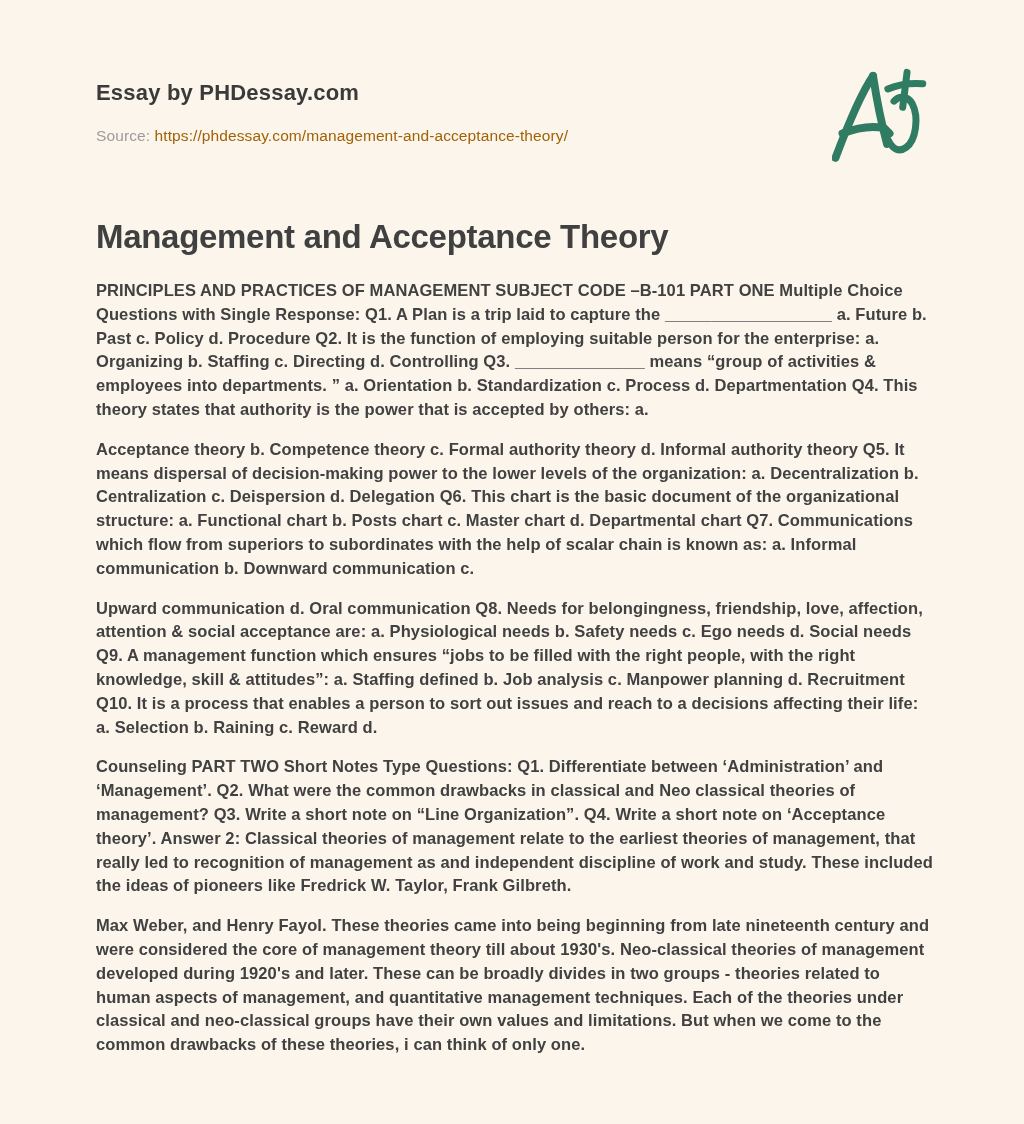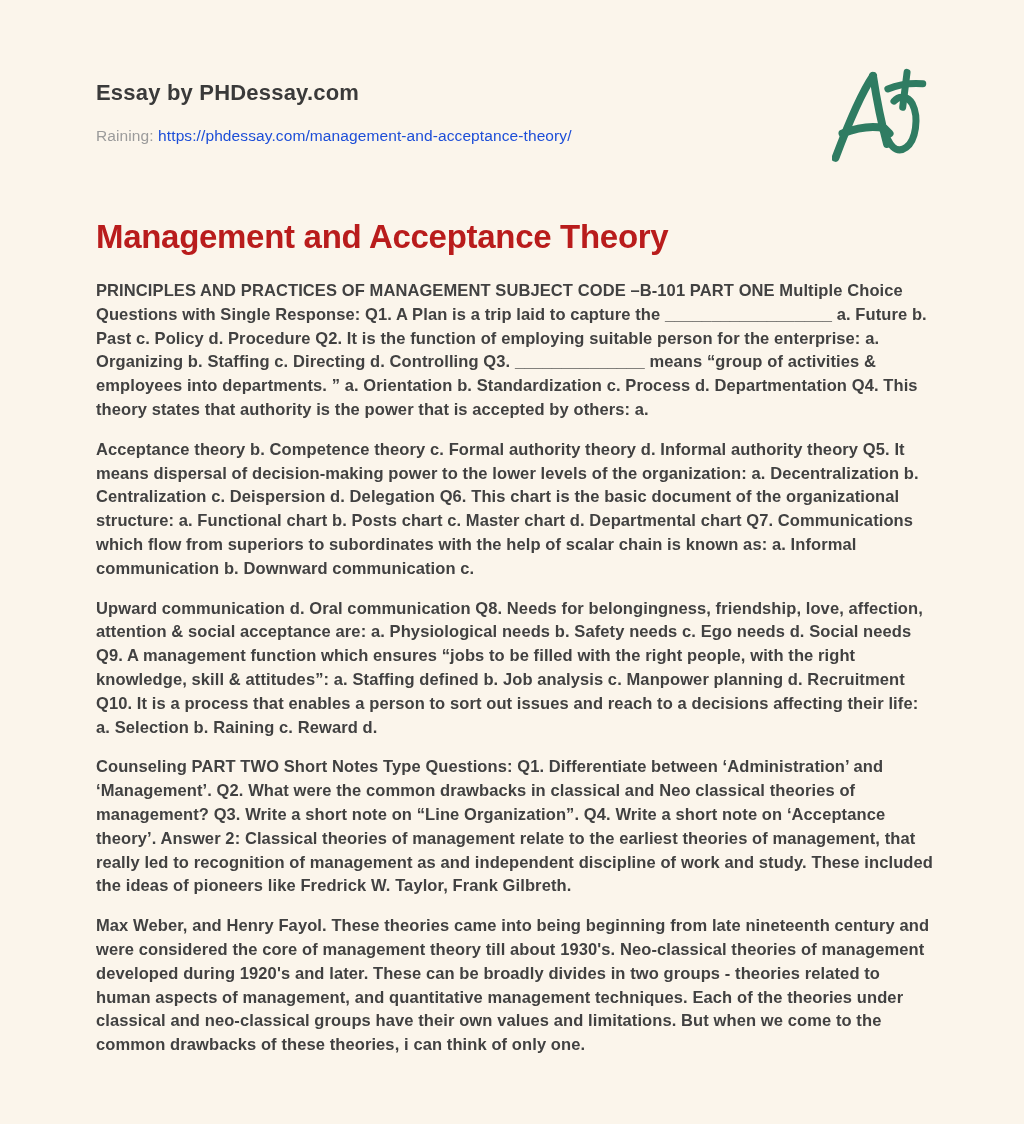--- a/index.html
+++ b/index.html
@@ -31,36 +31,36 @@
     color: #3a3a3a;
     letter-spacing: 0.2px;
   }
   .source-row {
     margin-top: 21px;
     font-size: 15.5px;
     color: #9b9b9b;
     letter-spacing: 0.1px;
   }
   .source-link {
-    color: #1d4ed8;
+    color: #a16207;
     text-decoration: none;
     cursor: pointer;
   }
   .logo-wrap {
     width: 96px;
     height: 100px;
     margin-top: -12px;
     margin-right: 2px;
     flex: 0 0 auto;
   }
   .essay-title {
     margin-top: 52px;
     font-size: 33px;
     font-weight: 700;
-    color: #b91c1c;
+    color: #404040;
     letter-spacing: -0.3px;
   }
   .essay-body {
     margin-top: 23px;
     width: 838px;
     font-weight: bold;
   }
   .essay-body p {
     font-size: 16.5px;
     line-height: 23.8px;
@@ -71,21 +71,21 @@
 </style>
 </head>
 <body>
 
 <div class="page">
 
   <div class="page-header">
     <div class="header-text">
       <div class="site-heading">Essay by PHDessay.com</div>
       <div class="source-row">
-        <span>Raining:</span>
+        <span>Source:</span>
         <span> </span>
         <a class="source-link">https://phdessay.com/management-and-acceptance-theory/</a>
       </div>
     </div>
 
     <div class="logo-wrap">
       <svg width="96" height="100" viewBox="0 0 110 112" fill="none" xmlns="http://www.w3.org/2000/svg">
 
         <path d="M4 104 C 16 72, 32 32, 47 10" stroke="#2f7c62" stroke-width="9" stroke-linecap="round"></path>
 

